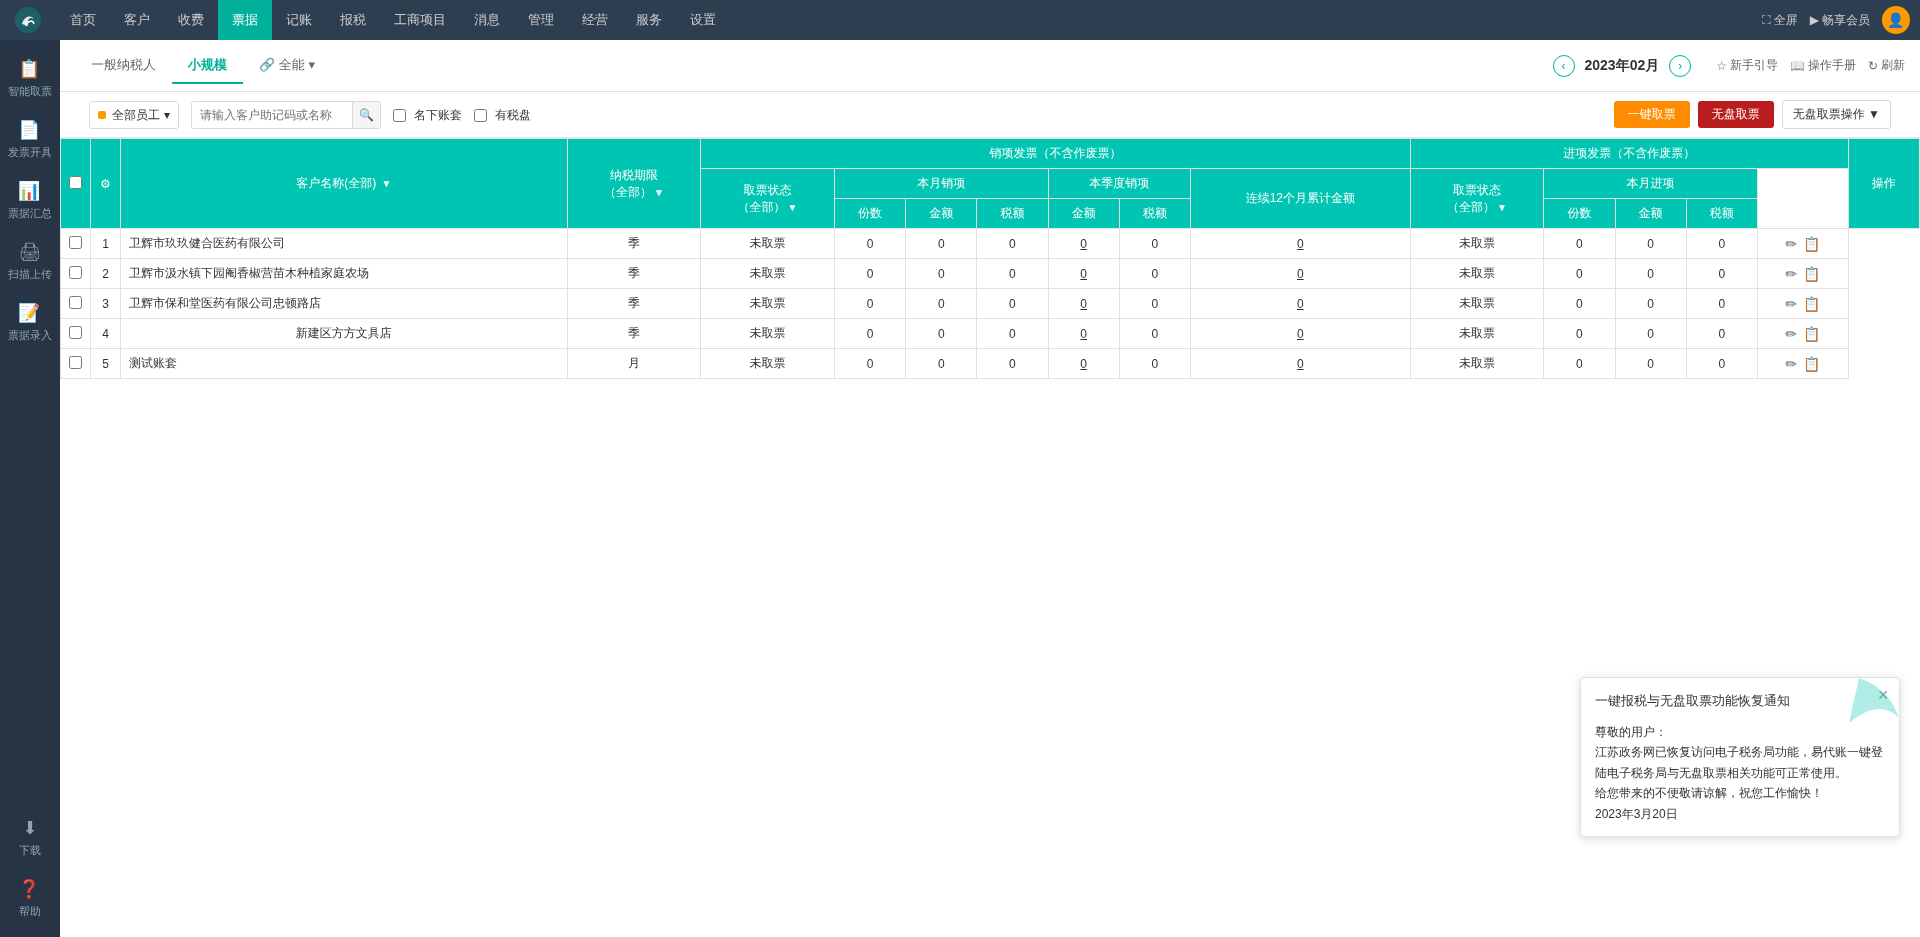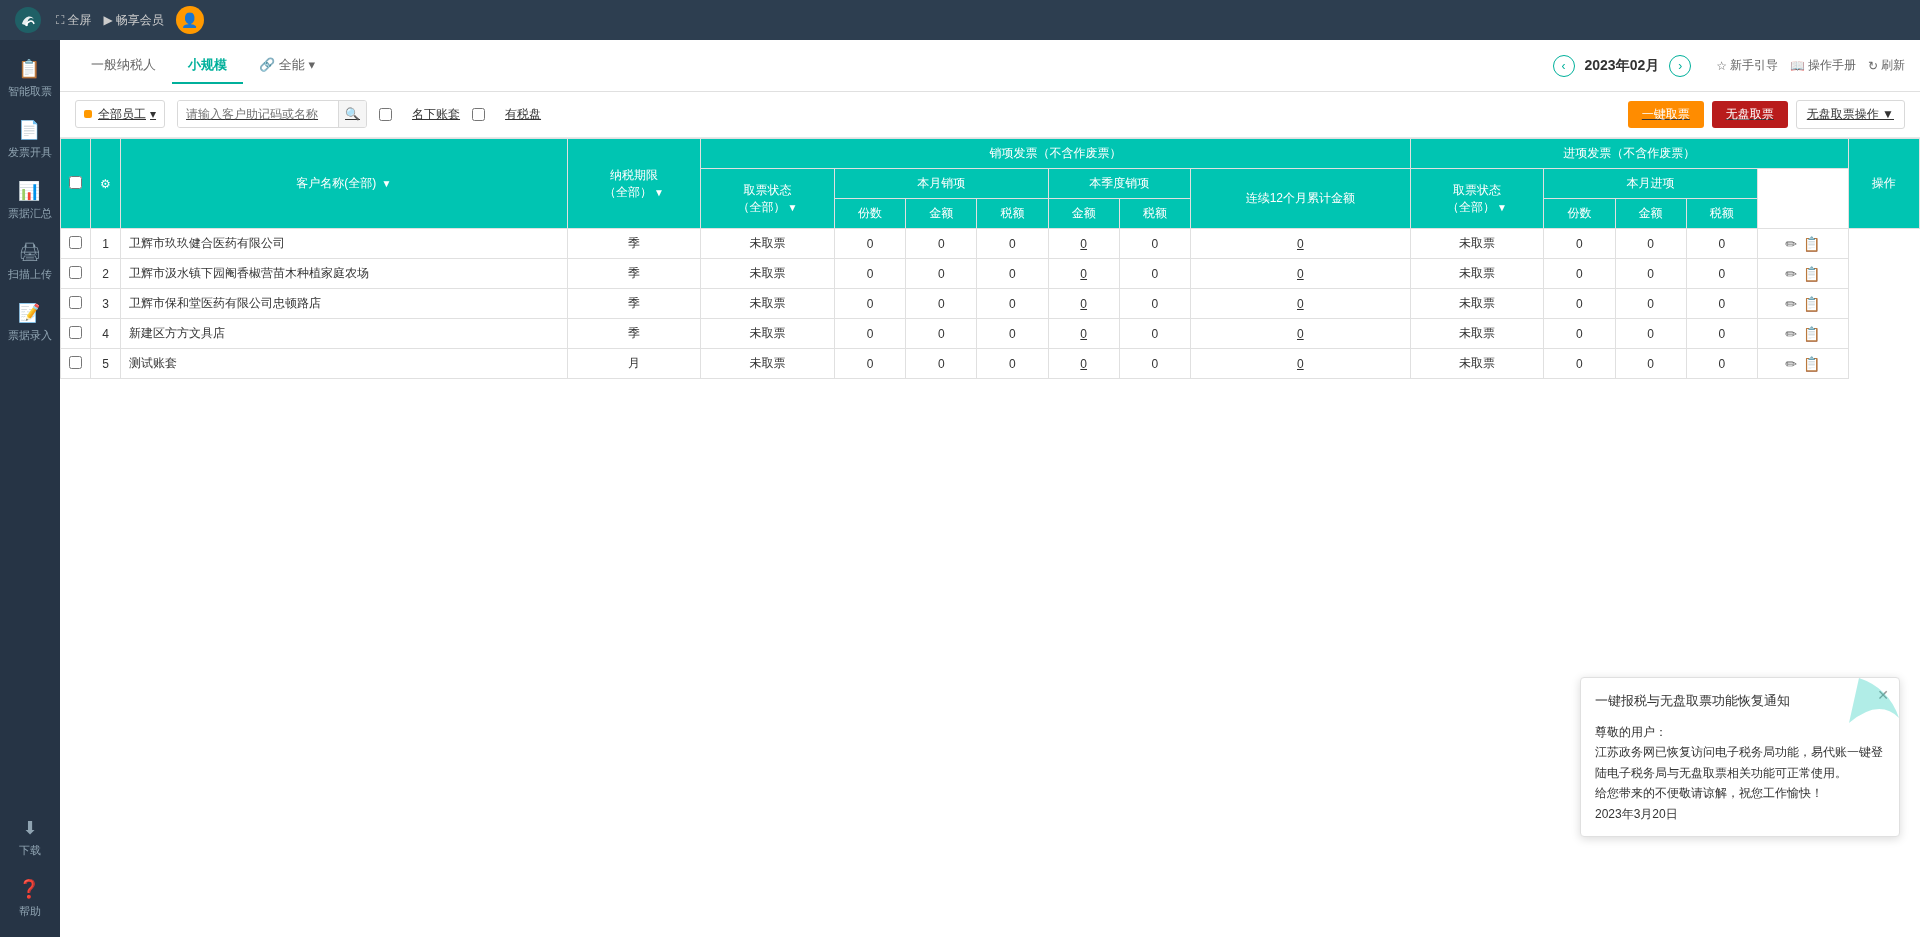--- a/index.html
+++ b/index.html
@@ -109,26 +109,25 @@
     }
     .tab-item.active {
       color: #00b09b;
       border-bottom: 2px solid #00b09b;
       font-weight: bold;
     }
 
     
     .filter-bar {
       background: #fff;
-      padding: 8px 15px;
-      display: flex;
-      align-items: flex-start;
+      padding: 8px 29px;
+      display: flex;
+      align-items: flex-end;
       justify-content: space-between;
       border-bottom: 1px solid #e8e8e8;
-      text-decoration: underline;
     }
     .filter-left {
       display: flex;
       align-items: center;
       gap: 12px;
     }
     .filter-right {
       display: flex;
       align-items: center;
       gap: 8px;
@@ -214,21 +213,21 @@
       display: flex;
       align-items: center;
       justify-content: center;
       cursor: pointer;
       color: #666;
     }
 
     .checkbox-label {
       display: flex;
       align-items: center;
-      gap: 20px;
+      gap: 8px;
       cursor: pointer;
       font-size: 12px;
       color: #333;
     }
     .checkbox-label input { cursor: pointer; }
 
     
     .btn-orange {
       background: #ff8c00;
       color: #fff;
@@ -365,20 +364,34 @@
 
 <div class="page-wrapper">
 
   <div class="top-nav">
     <div class="logo">
       <svg viewBox="0 0 28 28" fill="none" xmlns="http://www.w3.org/2000/svg">
         <ellipse cx="14" cy="14" rx="13" ry="13" fill="#00b09b" opacity="0.3"></ellipse>
         <path d="M8 18 C10 10, 18 8, 20 14 C18 10, 12 12, 14 20 Z" fill="#fff" opacity="0.9"></path>
         <path d="M12 20 C13 15, 19 13, 20 18" stroke="#fff" stroke-width="1.5" fill="none"></path>
       </svg>
+    </div>
+    <div class="nav-items">
+      <div class="nav-item">首页</div>
+      <div class="nav-item">客户</div>
+      <div class="nav-item">收费</div>
+      <div class="nav-item active">票据</div>
+      <div class="nav-item">记账</div>
+      <div class="nav-item">报税</div>
+      <div class="nav-item">工商项目</div>
+      <div class="nav-item">消息</div>
+      <div class="nav-item">管理</div>
+      <div class="nav-item">经营</div>
+      <div class="nav-item">服务</div>
+      <div class="nav-item">设置</div>
     </div>
     <div class="right-tools">
       <span>⛶ <span>全屏</span></span>
       <span>▶ <span>畅享会员</span></span>
       <div class="avatar">👤</div>
     </div>
   </div>
 
   <div class="layout">
 
@@ -562,21 +575,21 @@
       <td>
         <div class="action-icons">
           <span title="编辑">✏</span>
           <span title="查看">📋</span>
         </div>
       </td>
     </tr>
               <tr>
       <td class="col-check"><input type="checkbox" style=""></td>
       <td class="col-no">4</td>
-      <td style="text-align:left;">新建区方方文具店</td>
+      <td style="text-align:center;">新建区方方文具店</td>
       <td>季</td>
       <td>未取票</td>
       <td>0</td>
       <td>0</td>
       <td>0</td>
       <td class="underline-0">0</td>
       <td>0</td>
       <td class="underline-0">0</td>
       <td>未取票</td>
       <td>0</td>

